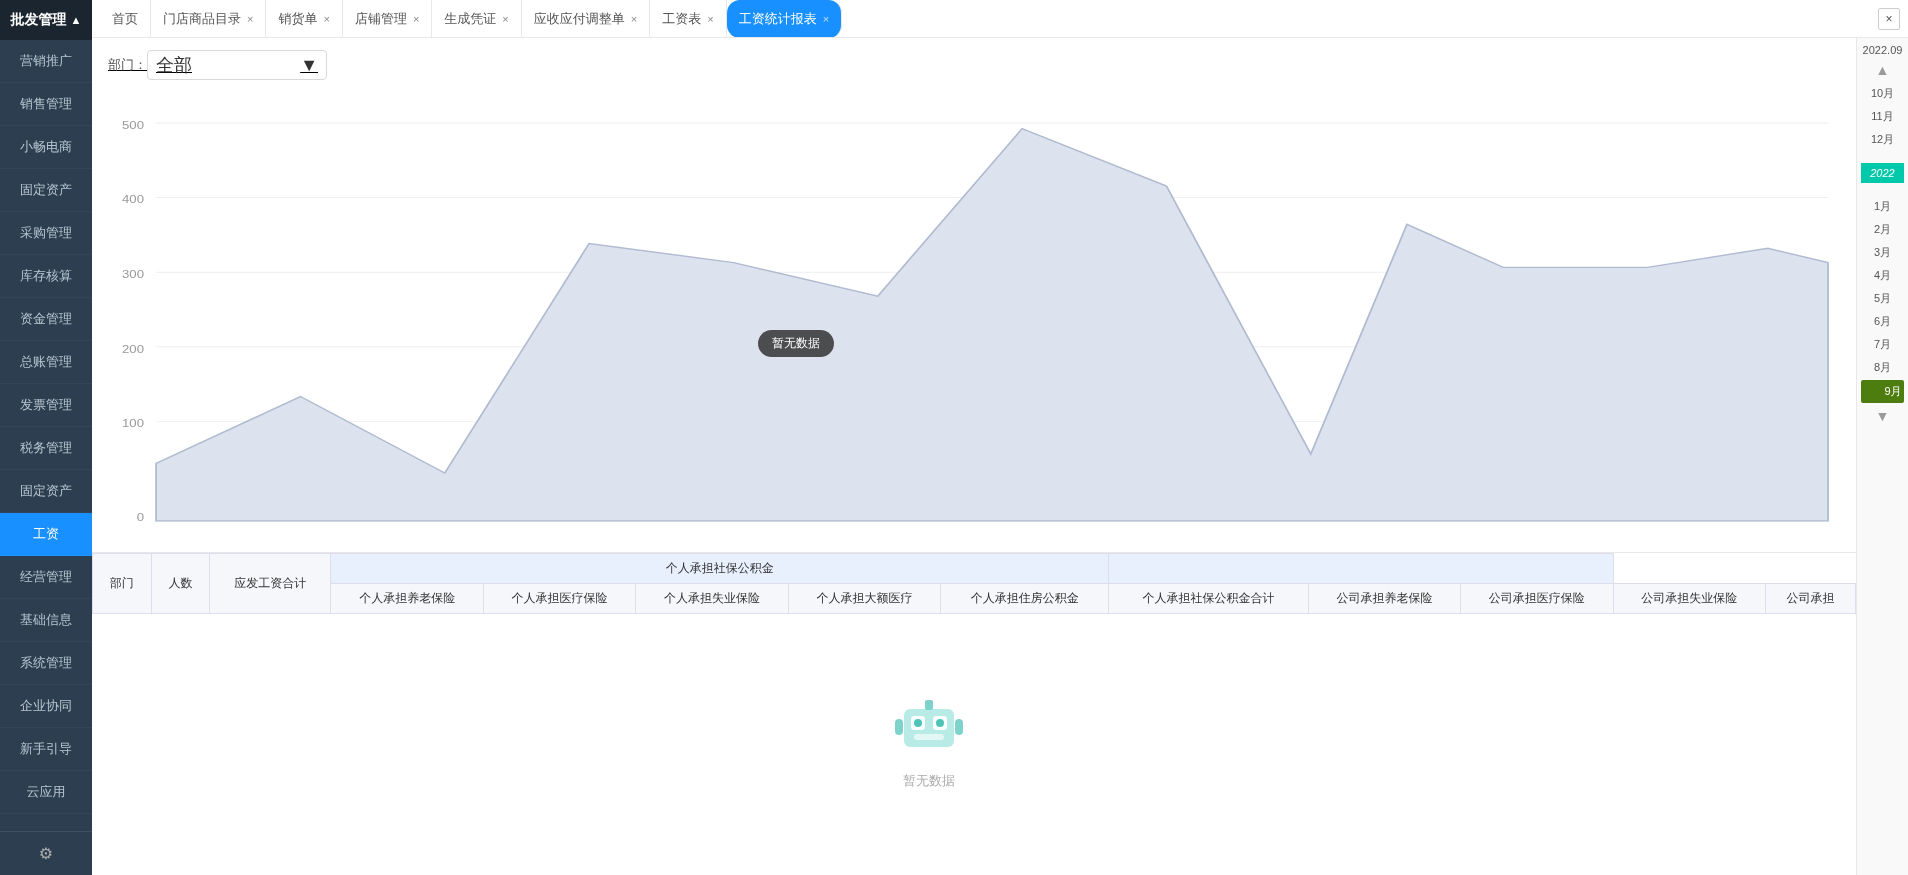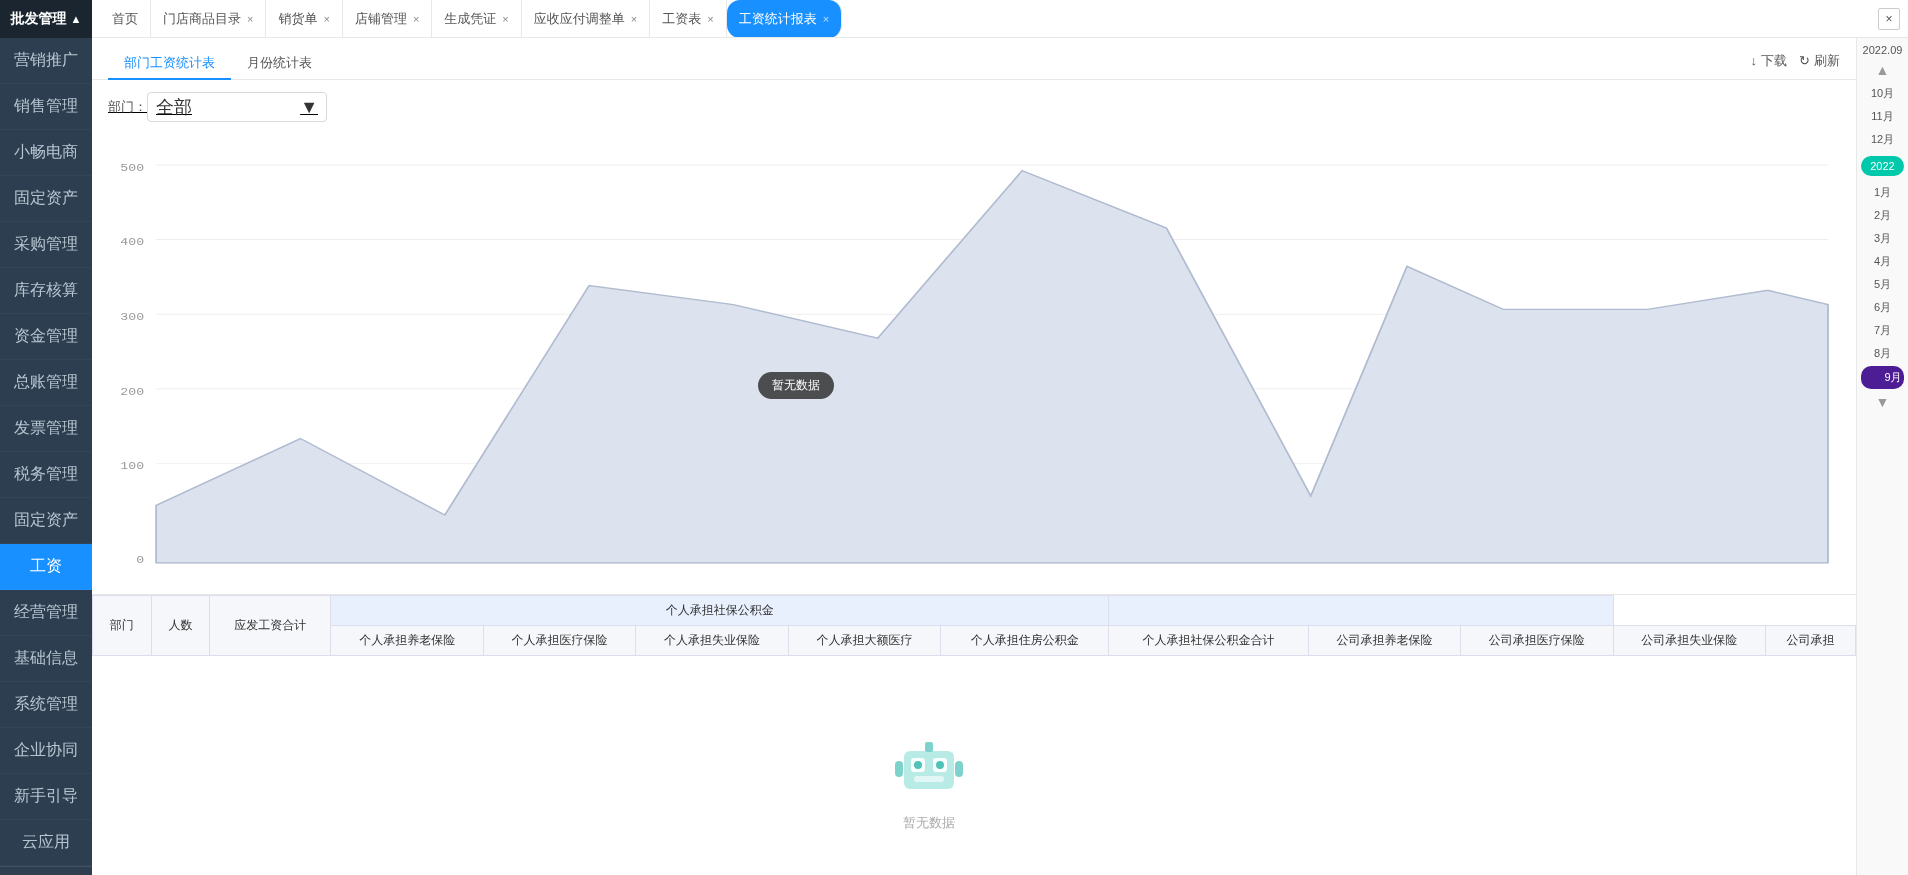--- a/index.html
+++ b/index.html
@@ -24,21 +24,21 @@
       font-weight: bold;
       display: flex;
       align-items: center;
       justify-content: center;
       gap: 4px;
       height: 40px;
     }
     .sidebar-item {
       padding: 12px 0;
       text-align: center;
-      font-size: 16px;
+      font-size: 13px;
       color: #b8c5d0;
       cursor: pointer;
       border-bottom: 1px solid rgba(255,255,255,0.04);
     }
     .sidebar-item.active { background: #1890ff; color: #fff; }
     .sidebar-footer {
       margin-top: auto;
       padding: 12px 0;
       text-align: center;
       border-top: 1px solid rgba(255,255,255,0.1);
@@ -223,53 +223,53 @@
     }
     .timeline-item {
       font-size: 11px;
       color: #555;
       padding: 4px 2px;
       cursor: pointer;
       text-align: center;
       width: 100%;
     }
     .timeline-item.active {
-      background: #4c1d95;
+      background: #4d7c0f;
       color: #fff;
-      border-radius: 10px;
+      border-radius: 2px;
       margin: 1px 4px;
       width: calc(100% - 8px);
       padding-left: 23px;
     }
     .timeline-item.year-label {
       background: #00c8aa;
       color: #fff;
-      border-radius: 10px;
-      margin: 5px 4px;
+      border-radius: 0;
+      margin: 12px 4px;
       width: calc(100% - 8px);
+      font-style: italic;
     }
     .timeline-nav {
       font-size: 14px;
       color: #999;
       cursor: pointer;
       padding: 4px;
     }
     .timeline-top-year {
       font-size: 11px;
       color: #555;
       padding: 2px 4px;
       white-space: nowrap;
     }
 
     
     .chart-container {
       position: relative;
       width: 100%;
       height: 440px;
-      font-family: Liberation Mono, monospace;
     }
     .chart-tooltip {
       position: absolute;
       background: rgba(50,50,50,0.85);
       color: #fff;
       padding: 5px 14px;
       border-radius: 16px;
       font-size: 12px;
       pointer-events: none;
     }
@@ -326,36 +326,20 @@
         <div class="tab-item active">工资统计报表<span class="close-x">×</span></div>
       </div>
     <div class="tab-bar-end">
       <div class="close-btn">×</div>
     </div>
   </div>
 
   <div class="content">
     <div class="main-panel">
 
-      <div class="sub-tabs">
-        <div id="sub-tabs-container" style="display:flex;align-items:center;">
-            <div class="sub-tab active">部门工资统计表</div>
-            <div class="sub-tab">月份统计表</div>
-          </div>
-        <div class="sub-tab-actions">
-          <div class="action-btn">
-            <span>↓</span>
-            <span>下载</span>
-          </div>
-          <div class="action-btn">
-            <span>↻</span>
-            <span>刷新</span>
-          </div>
-        </div>
-      </div>
 
       <div class="filter-bar">
         <span class="filter-label">部门：</span>
         <div class="filter-select">
           <span>全部</span>
           <span>▼</span>
         </div>
       </div>
 
       <div class="chart-area">

